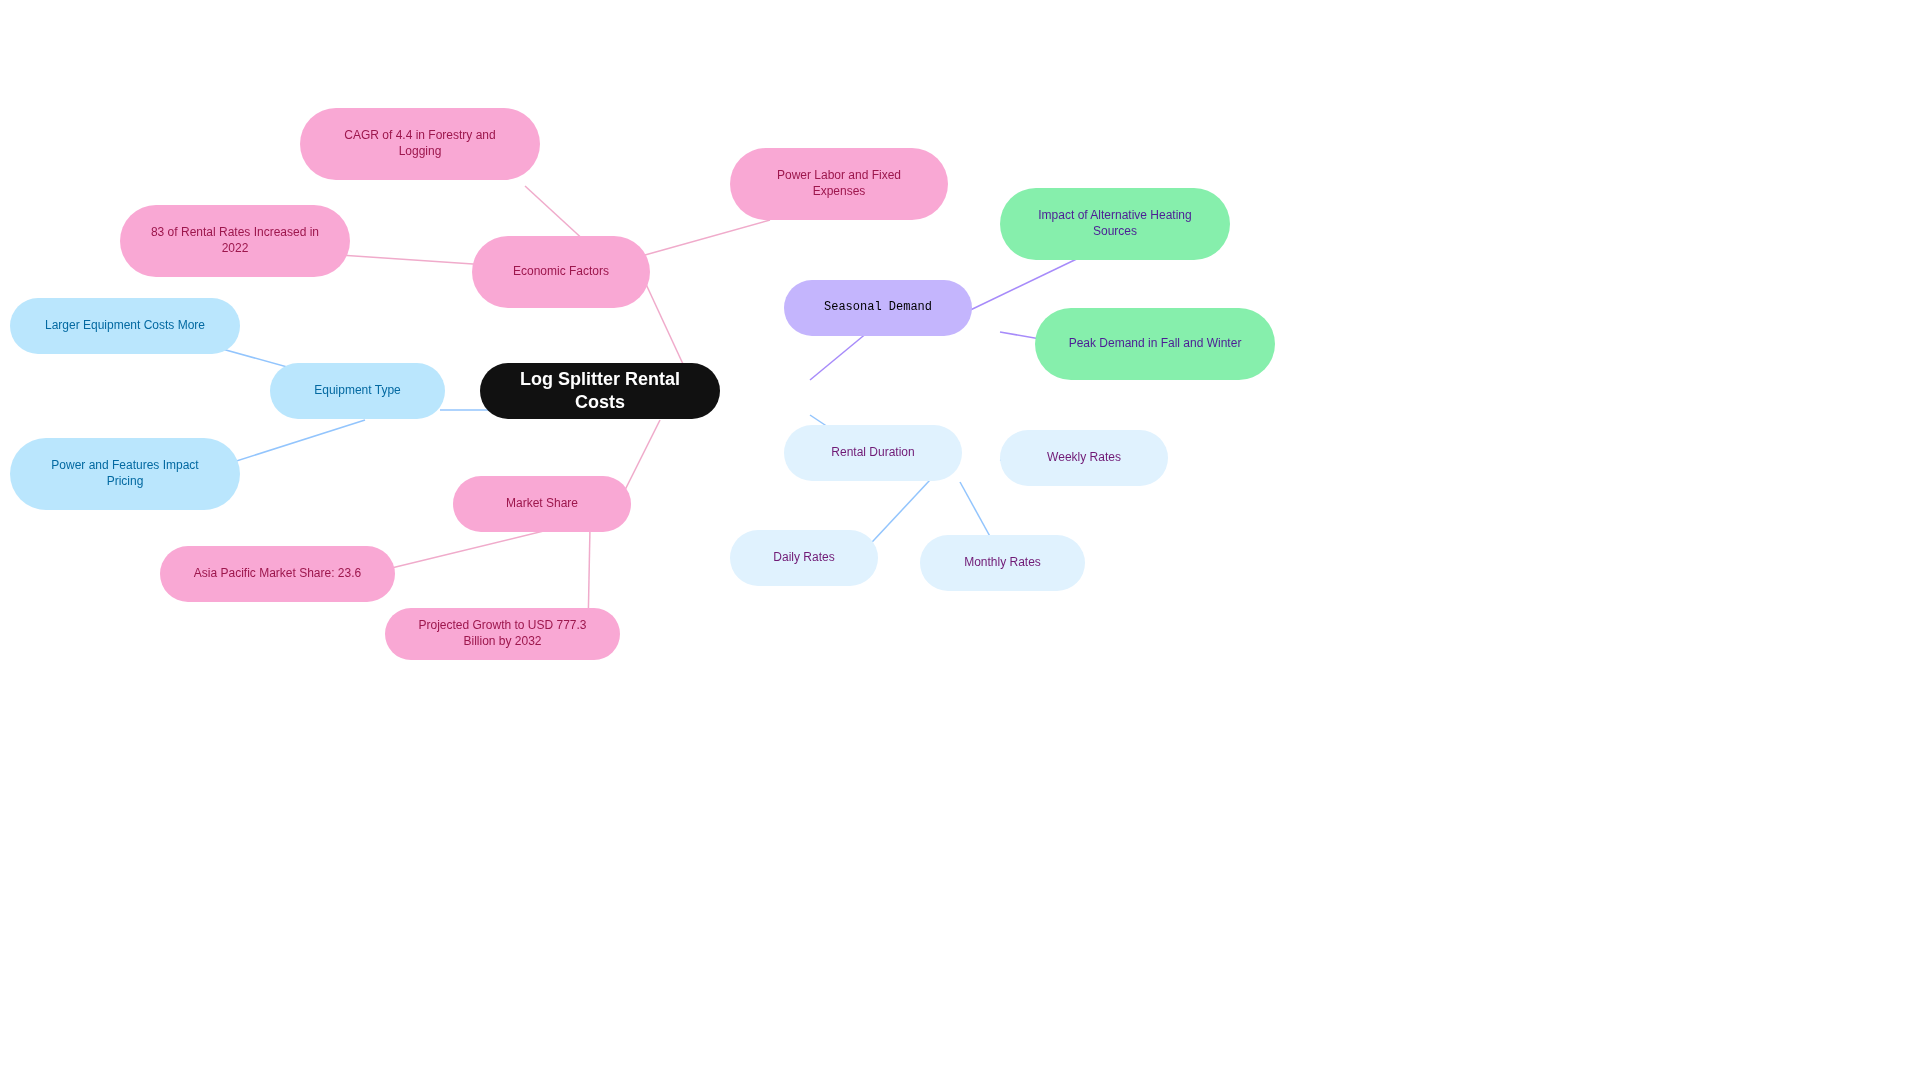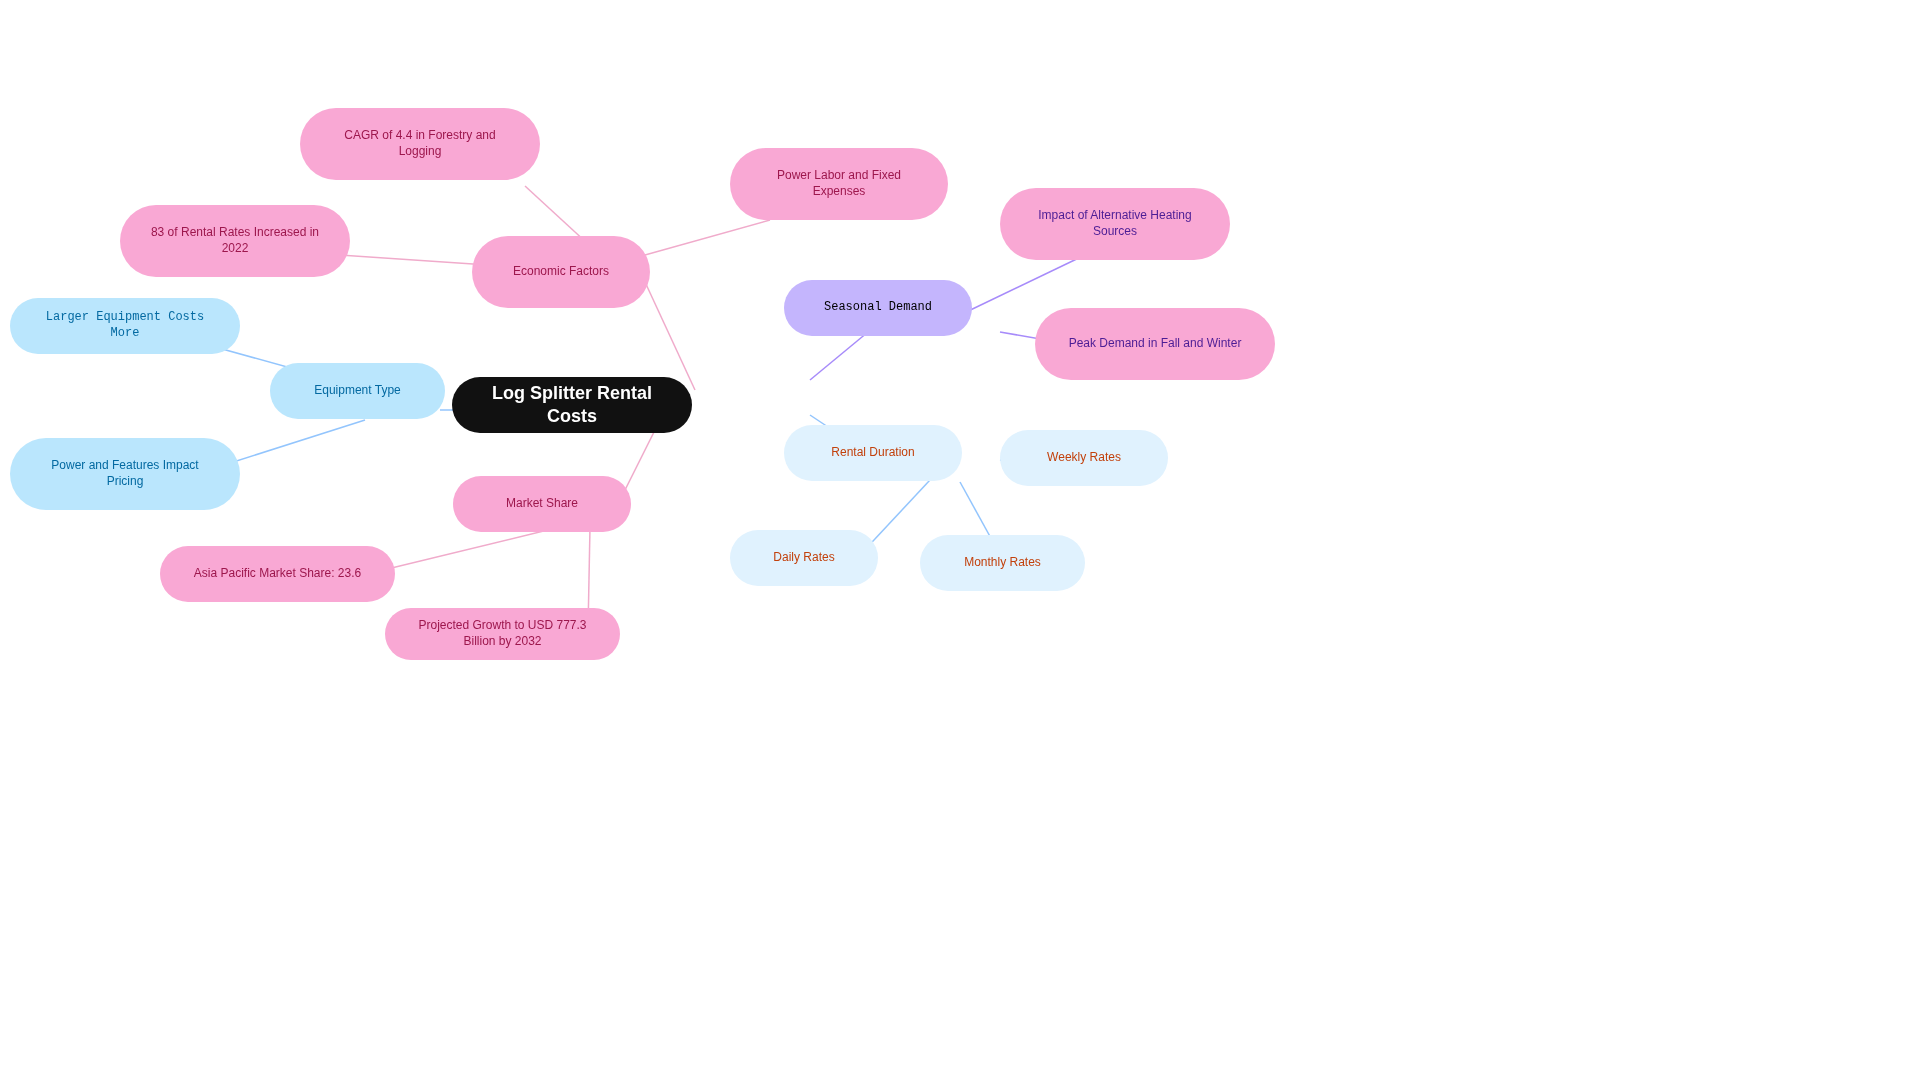--- a/index.html
+++ b/index.html
@@ -48,25 +48,25 @@
       border: none;
     }
     .node-lavender {
       background: #c4b5fd;
       color: #000000;
       border: none;
       font-family: Liberation Mono, monospace;
     }
     .node-pale-blue {
       background: #e0f2fe;
-      color: #c2410c;
+      color: #701a75;
       border: none;
     }
     .node-pale-lavender {
-      background: #f9a8d4;
+      background: #86efac;
       color: #4c1d95;
       border: none;
     }
   </style>
 </head>
 <body>
 
 <svg id="connections">
 
   <line x1="695" y1="390" x2="645" y2="282" stroke="#f0abcb" stroke-width="1.5"></line>
@@ -97,33 +97,33 @@
 
   <line x1="810" y1="415" x2="870" y2="455" stroke="#93c5fd" stroke-width="1.5"></line>
 
   <line x1="1000" y1="460" x2="1075" y2="470" stroke="#93c5fd" stroke-width="1.5"></line>
 
   <line x1="930" y1="480" x2="860" y2="555" stroke="#93c5fd" stroke-width="1.5"></line>
 
   <line x1="960" y1="482" x2="1003" y2="560" stroke="#93c5fd" stroke-width="1.5"></line>
 </svg>
 
-<div class="node node-center" style="left: 452px; top: 363px; width: 240px; height: 56px; margin-top: 14px;">Log Splitter Rental Costs</div>
+<div class="node node-center" style="left: 480px; top: 363px; width: 240px; height: 56px;">Log Splitter Rental Costs</div>
 
 <div class="node node-pink" style="left: 472px; top: 236px; width: 178px; height: 72px;">Economic Factors</div>
 
 <div class="node node-pink" style="left: 300px; top: 108px; width: 240px; height: 72px;">CAGR of 4.4 in Forestry and Logging</div>
 
 <div class="node node-pink" style="left: 120px; top: 205px; width: 230px; height: 72px;">83 of Rental Rates Increased in 2022</div>
 
 <div class="node node-pink" style="left: 730px; top: 148px; width: 218px; height: 72px;">Power Labor and Fixed Expenses</div>
 
 <div class="node node-blue" style="left: 270px; top: 363px; width: 175px; height: 56px;">Equipment Type</div>
 
-<div class="node node-blue" style="left: 10px; top: 298px; width: 230px; height: 56px; font-family: Liberation Mono, monospace;">Larger Equipment Costs More</div>
+<div class="node node-blue" style="left: 10px; top: 298px; width: 230px; height: 56px;">Larger Equipment Costs More</div>
 
 <div class="node node-blue" style="left: 10px; top: 438px; width: 230px; height: 72px;">Power and Features Impact Pricing</div>
 
 <div class="node node-pink" style="left: 453px; top: 476px; width: 178px; height: 56px;">Market Share</div>
 
 <div class="node node-pink" style="left: 160px; top: 546px; width: 235px; height: 56px;">Asia Pacific Market Share: 23.6</div>
 
 <div class="node node-pink" style="left: 385px; top: 608px; width: 235px; height: 52px;">Projected Growth to USD 777.3 Billion by 2032</div>
 
 <div class="node node-lavender" style="left: 784px; top: 280px; width: 188px; height: 56px;">Seasonal Demand</div>

